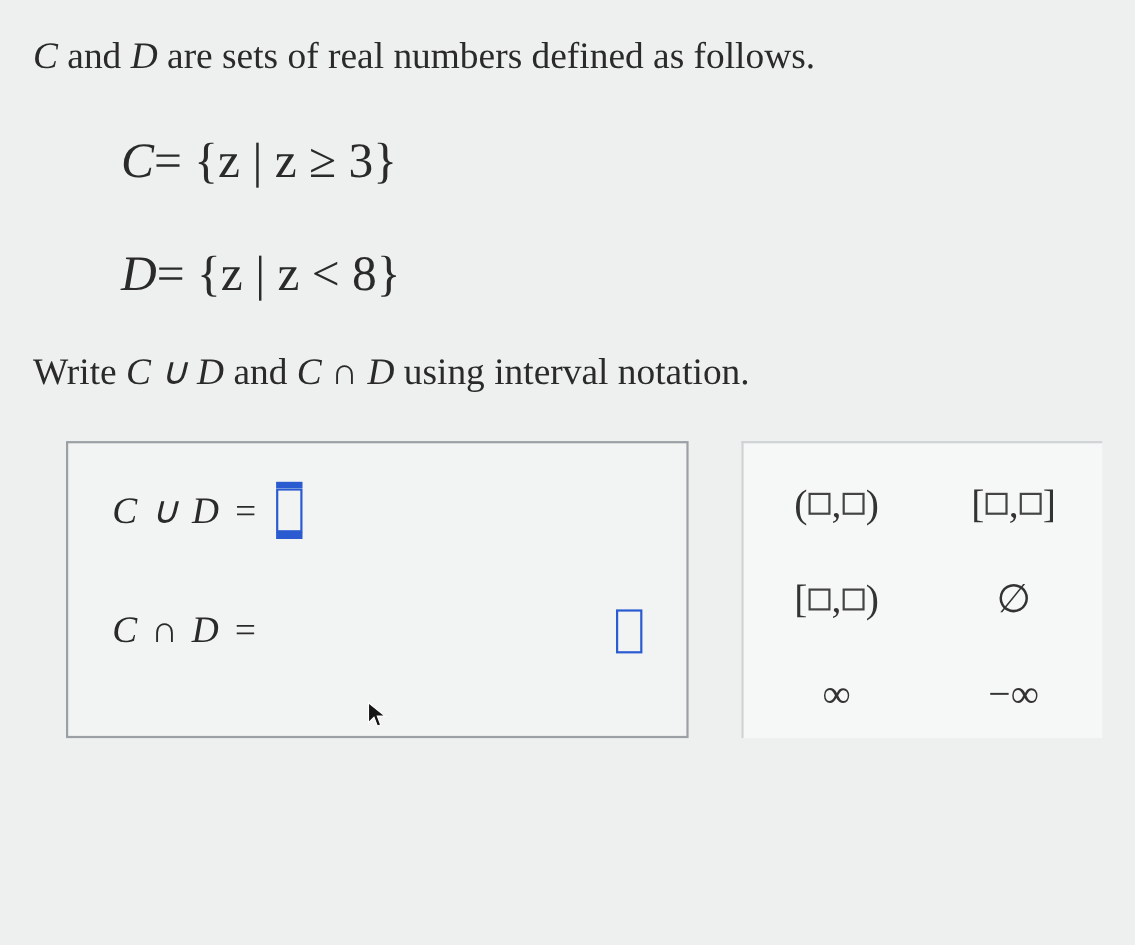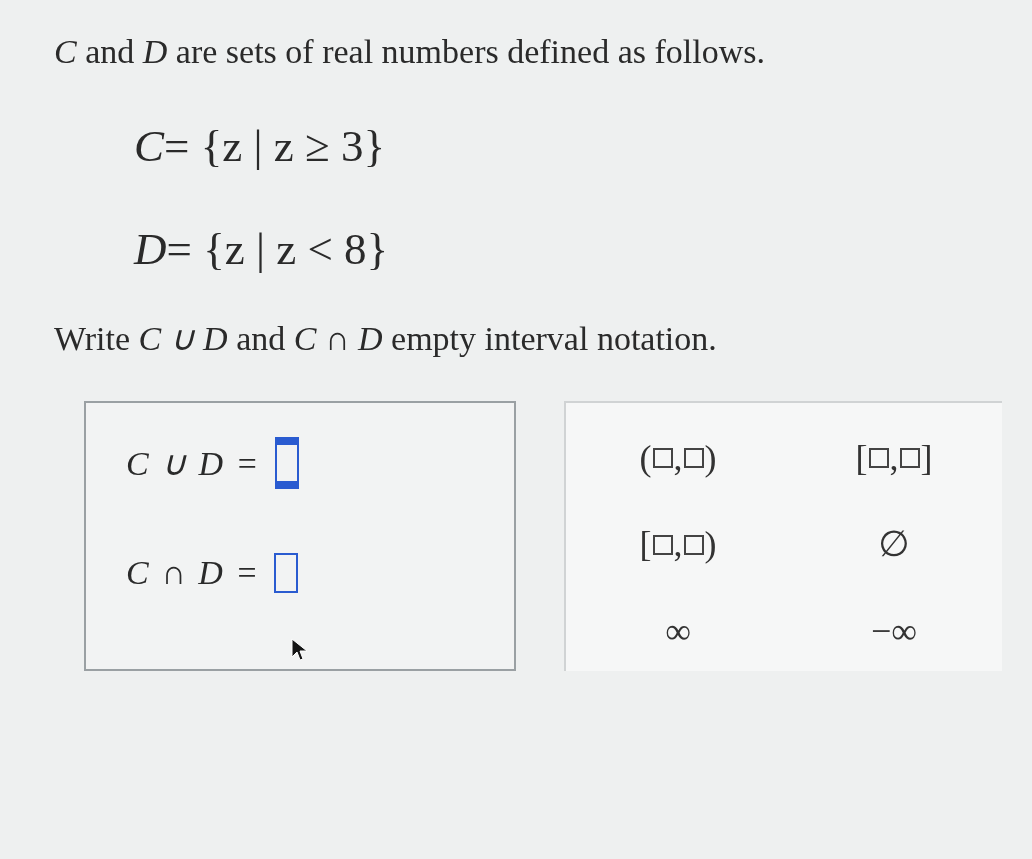--- a/index.html
+++ b/index.html
@@ -8,21 +8,20 @@
     padding: 0;
     width: 1032px;
     height: 859px;
     background: #eef0f0;
     font-family: "Times New Roman", Georgia, serif;
     color: #2a2a2a;
     overflow: hidden;
   }
   .page {
     padding: 28px 30px 0 30px;
-    margin-left: 24px;
   }
   .prompt-line {
     font-size: 34px;
     line-height: 1.4;
   }
   .ital { font-style: italic; font-family: "Times New Roman", serif; }
   .set-defs {
     margin: 28px 0 20px 80px;
     font-size: 45px;
     line-height: 1.9;
@@ -34,21 +33,21 @@
   }
   .answer-area {
     display: flex;
     margin-top: 36px;
     gap: 48px;
     align-items: flex-start;
     padding-left: 30px;
   }
   .answer-box {
     border: 2px solid #9aa0a3;
-    width: 432px;
+    width: 566px;
     height: 270px;
     padding: 40px 40px;
     font-size: 34px;
     font-style: italic;
     font-family: "Times New Roman", serif;
     background: #f2f3f3;
     position: relative;
   }
   .answer-row {
     display: flex;
@@ -129,31 +128,31 @@
     <div class="set-line">
       <span class="ital">D</span><span>= {z | z &lt; 8}</span>
     </div>
   </div>
 
   <div class="prompt2">
     <span>Write </span>
     <span class="ital">C ∪ D</span>
     <span> and </span>
     <span class="ital">C ∩ D</span>
-    <span> empty interval notation.</span>
+    <span> using interval notation.</span>
   </div>
 
   <div class="answer-area">
 
     <div class="answer-box">
       <div class="answer-row">
         <span class="answer-label">C ∪ D =</span>
         <span class="input-slot active"></span>
       </div>
-      <div class="answer-row" style="margin-bottom:0;">
+      <div class="answer-row" style="margin-bottom:0;justify-content:space-between;">
         <span class="answer-label">C ∩ D =</span>
         <span class="input-slot"></span>
       </div>
       <svg class="cursor-svg" width="22" height="26" viewBox="0 0 22 26">
         <path d="M3 2 L3 20 L8 15 L11 23 L14 22 L11 14 L18 14 Z" fill="#151515" stroke="#fff" stroke-width="1"></path>
       </svg>
     </div>
 
     <div class="palette">
       <span class="sym">(<span class="sq"></span>,<span class="sq"></span>)</span>

